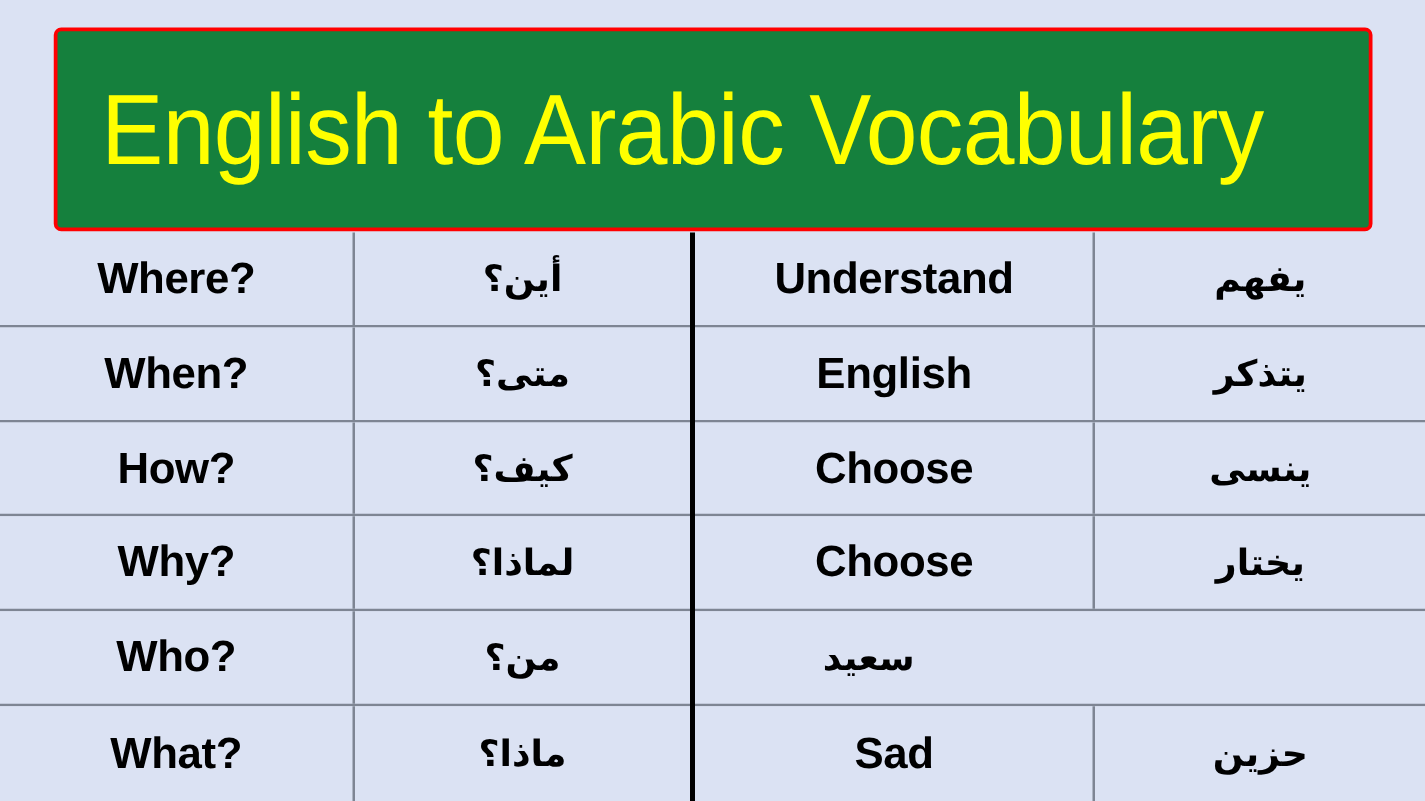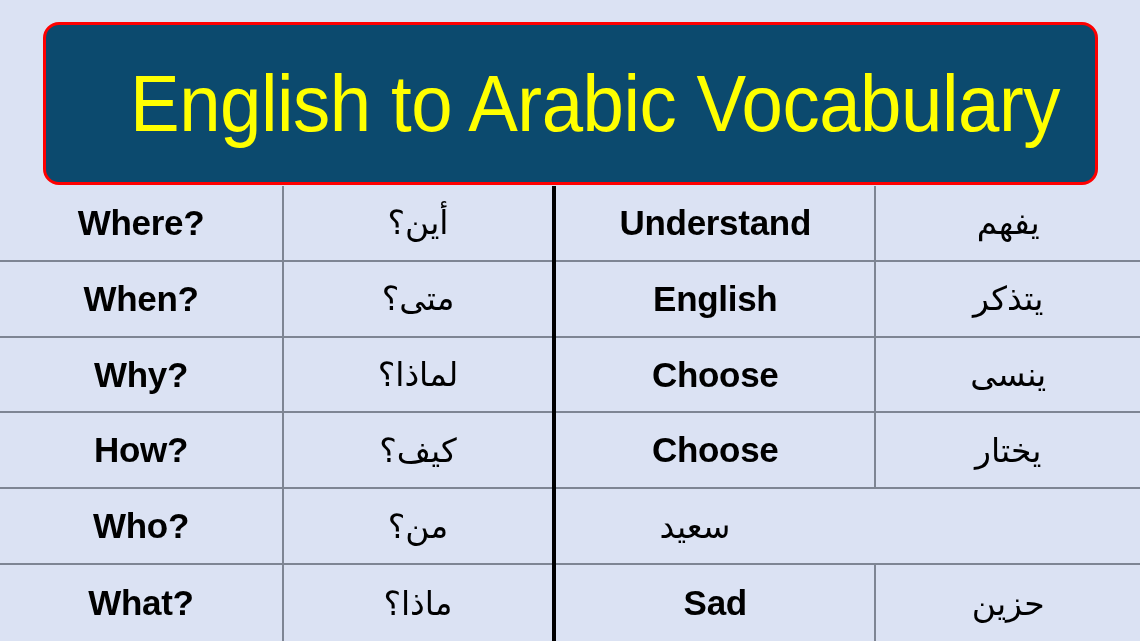--- a/index.html
+++ b/index.html
@@ -24,26 +24,26 @@
   }
 
   
   .banner {
     position: absolute;
     left: 43px;
     top: 22px;
     width: 1055px;
     height: 163px;
     box-sizing: border-box;
-    background: #0c4a6e;
+    background: #15803d;
     border: 3px solid #ff0000;
-    border-radius: 16px;
+    border-radius: 6px;
     display: flex;
     align-items: center;
-    justify-content: flex-end;
+    justify-content: flex-start;
     overflow: hidden;
   }
   .banner-title {
     color: #ffff00;
     font-family: "Liberation Sans Narrow", "Liberation Sans", sans-serif;
     font-size: 80px;
     font-weight: 400;
     line-height: 1;
     letter-spacing: -0.5px;
     white-space: nowrap;
@@ -102,22 +102,22 @@
   .cell-en {
     color: #000000;
     font-family: "Liberation Sans", sans-serif;
     font-weight: bold;
     font-size: 35px;
     letter-spacing: -0.3px;
   }
   .cell-ar {
     color: #000000;
     font-family: "DejaVu Sans", sans-serif;
-    font-weight: normal;
-    font-size: 33px;
+    font-weight: bold;
+    font-size: 29px;
     direction: rtl;
     unicode-bidi: isolate;
   }
 
   
   .half-left .cell-en { width: 284px; border-right: 2px solid #7e8593; }
   .half-left .cell-ar { width: 268px; }
 
   
   .half-right .cell-en { width: 338px; border-right: 2px solid #7e8593; }
@@ -138,28 +138,28 @@
 
       <div class="row">
         <div class="cell cell-en">Where?</div>
         <div class="cell cell-ar">أين؟</div>
       </div>
       <div class="row">
         <div class="cell cell-en">When?</div>
         <div class="cell cell-ar">متى؟</div>
       </div>
       <div class="row">
+        <div class="cell cell-en">How?</div>
+        <div class="cell cell-ar">كيف؟</div>
+      </div>
+      <div class="row">
         <div class="cell cell-en">Why?</div>
         <div class="cell cell-ar">لماذا؟</div>
       </div>
       <div class="row">
-        <div class="cell cell-en">How?</div>
-        <div class="cell cell-ar">كيف؟</div>
-      </div>
-      <div class="row">
         <div class="cell cell-en">Who?</div>
         <div class="cell cell-ar">من؟</div>
       </div>
       <div class="row">
         <div class="cell cell-en">What?</div>
         <div class="cell cell-ar">ماذا؟</div>
       </div>
 
     </div>
 

